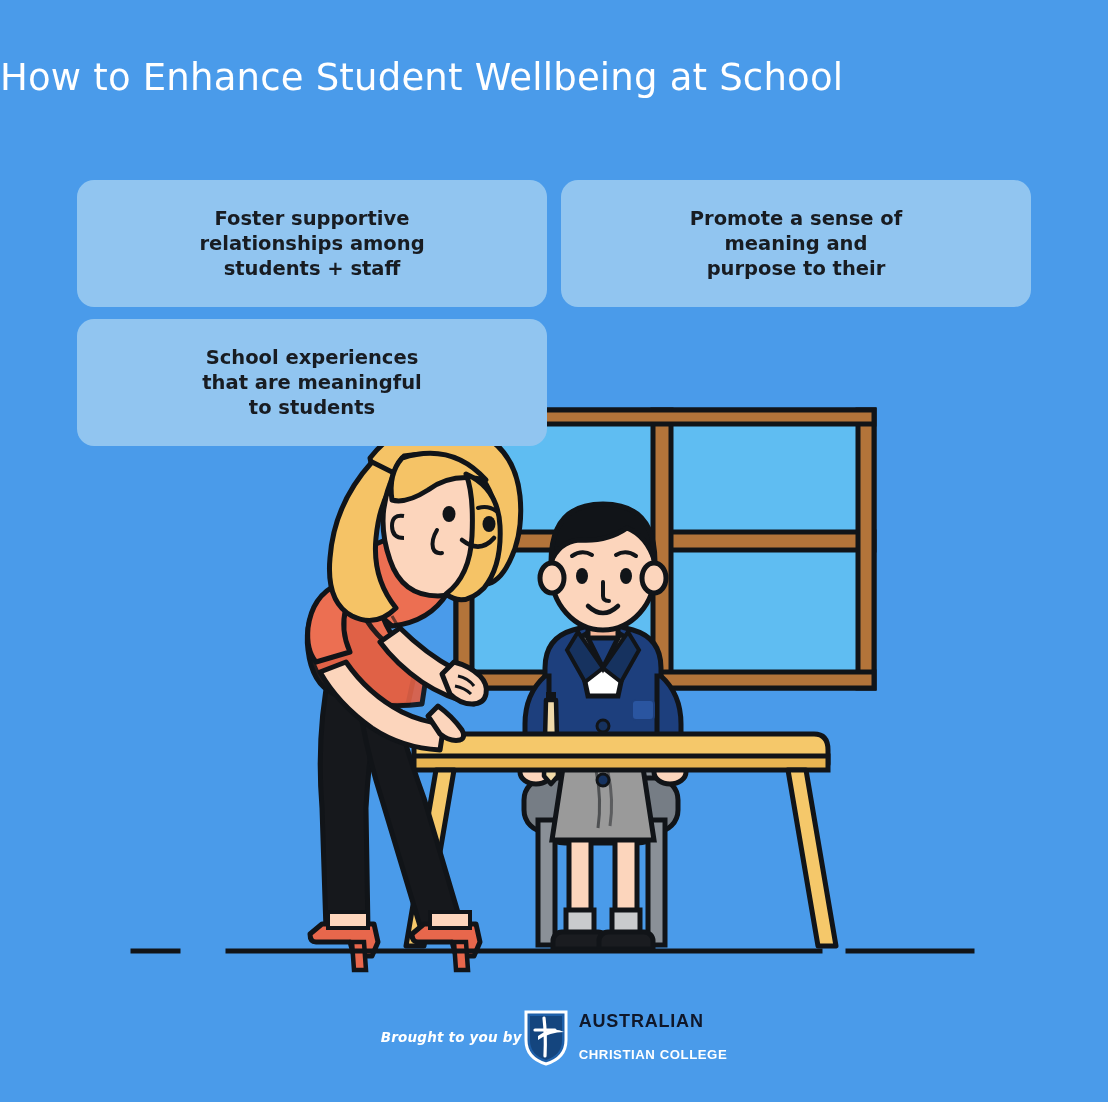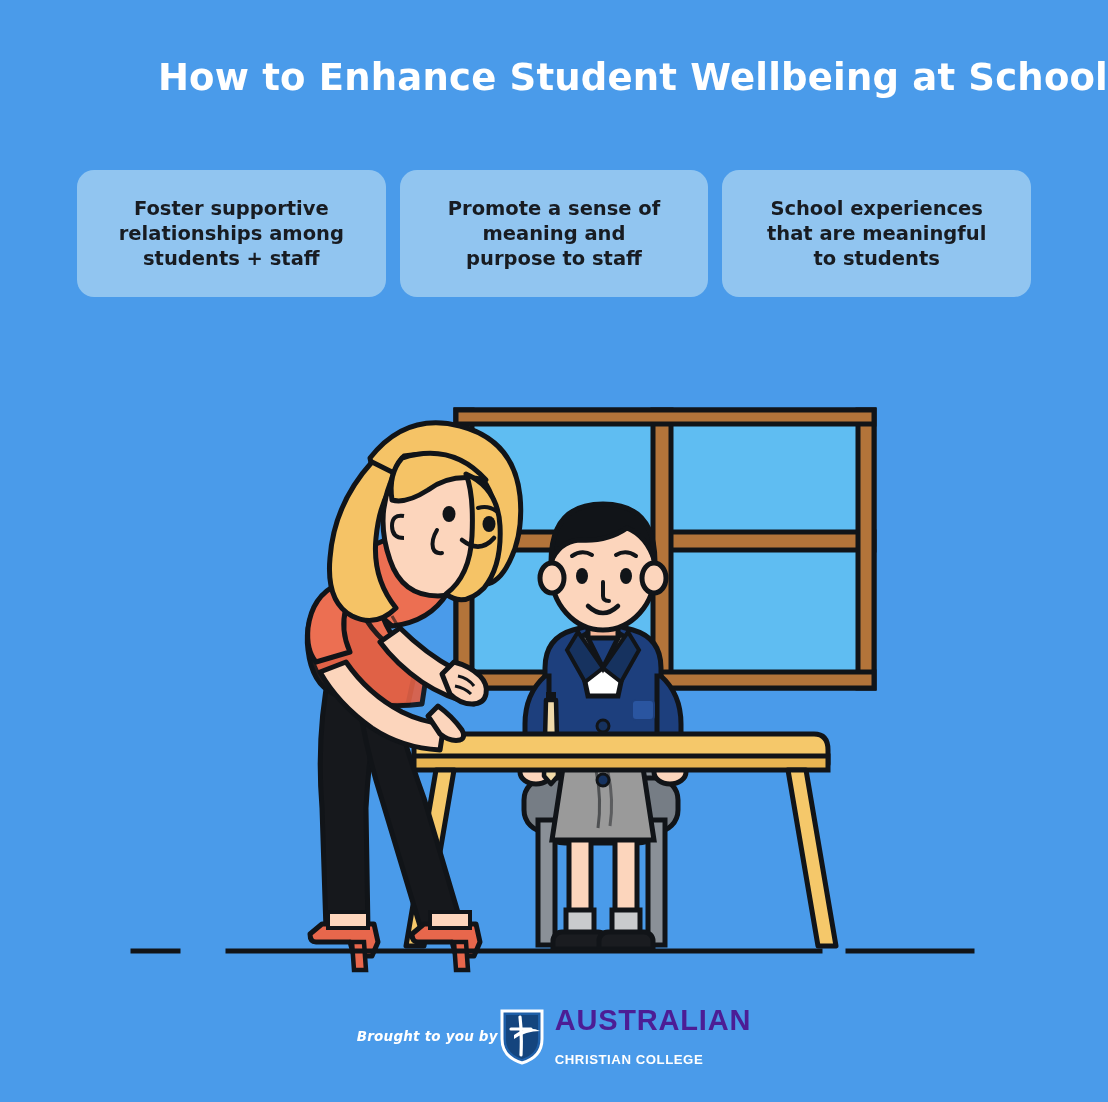--- a/index.html
+++ b/index.html
@@ -13,36 +13,36 @@
   .poster {
     position:relative;
     width:1108px; height:1102px;
     background:#4a9bea;
   }
 
   
   .title {
     position:absolute;
     top:56px; left:0; right:0;
-    text-align:right;
+    text-align:left;
     color:#ffffff;
     font-size:37px;
-    font-weight:bold;
+    font-weight:normal;
     letter-spacing:0.2px;
     line-height:1.2;
     font-family:"DejaVu Sans", sans-serif;
   }
 
   
   .card-grid {
     position:absolute;
-    left:77px; top:170px;
+    left:77px; top:180px;
     width:954px;
     display:grid;
-    grid-template-columns:repeat(3, 1fr);
+    grid-template-columns:repeat(2, 1fr);
     grid-template-rows:127px 127px;
     column-gap:14px;
     row-gap:12px;
     z-index:5;
   }
   .card {
     background:#91c5f0;
     border-radius:17px;
     display:flex;
     align-items:center;
@@ -84,22 +84,22 @@
     font-family:"DejaVu Sans", sans-serif;
     letter-spacing:0.2px;
   }
   .logo-lockup {
     display:flex;
     align-items:center;
     gap:9px;
   }
   .logo-wordmark { display:flex; flex-direction:column; line-height:1; }
   .logo-line1 {
-    color:#4c1d95;
-    font-size:29px;
+    color:#0f172a;
+    font-size:18px;
     font-weight:bold;
     letter-spacing:0.8px;
     font-family:"Liberation Sans", sans-serif;
   }
   .logo-line2 {
     color:#ffffff;
     font-size:13.2px;
     font-weight:bold;
     letter-spacing:0.55px;
     margin-top:18px;
@@ -279,21 +279,21 @@
 
   <div class="card-grid">
     <div class="card">
       <div class="card-text">Foster supportive
 relationships among
 students + staff</div>
     </div>
     <div class="card">
       <div class="card-text">Promote a sense of
 meaning and
-purpose to staff</div>
+purpose to their</div>
     </div>
     <div class="card">
       <div class="card-text">School experiences
 that are meaningful
 to students</div>
     </div>
   </div>
 
   <div class="footer">
     <span class="footer-tagline">Brought to you by</span>

